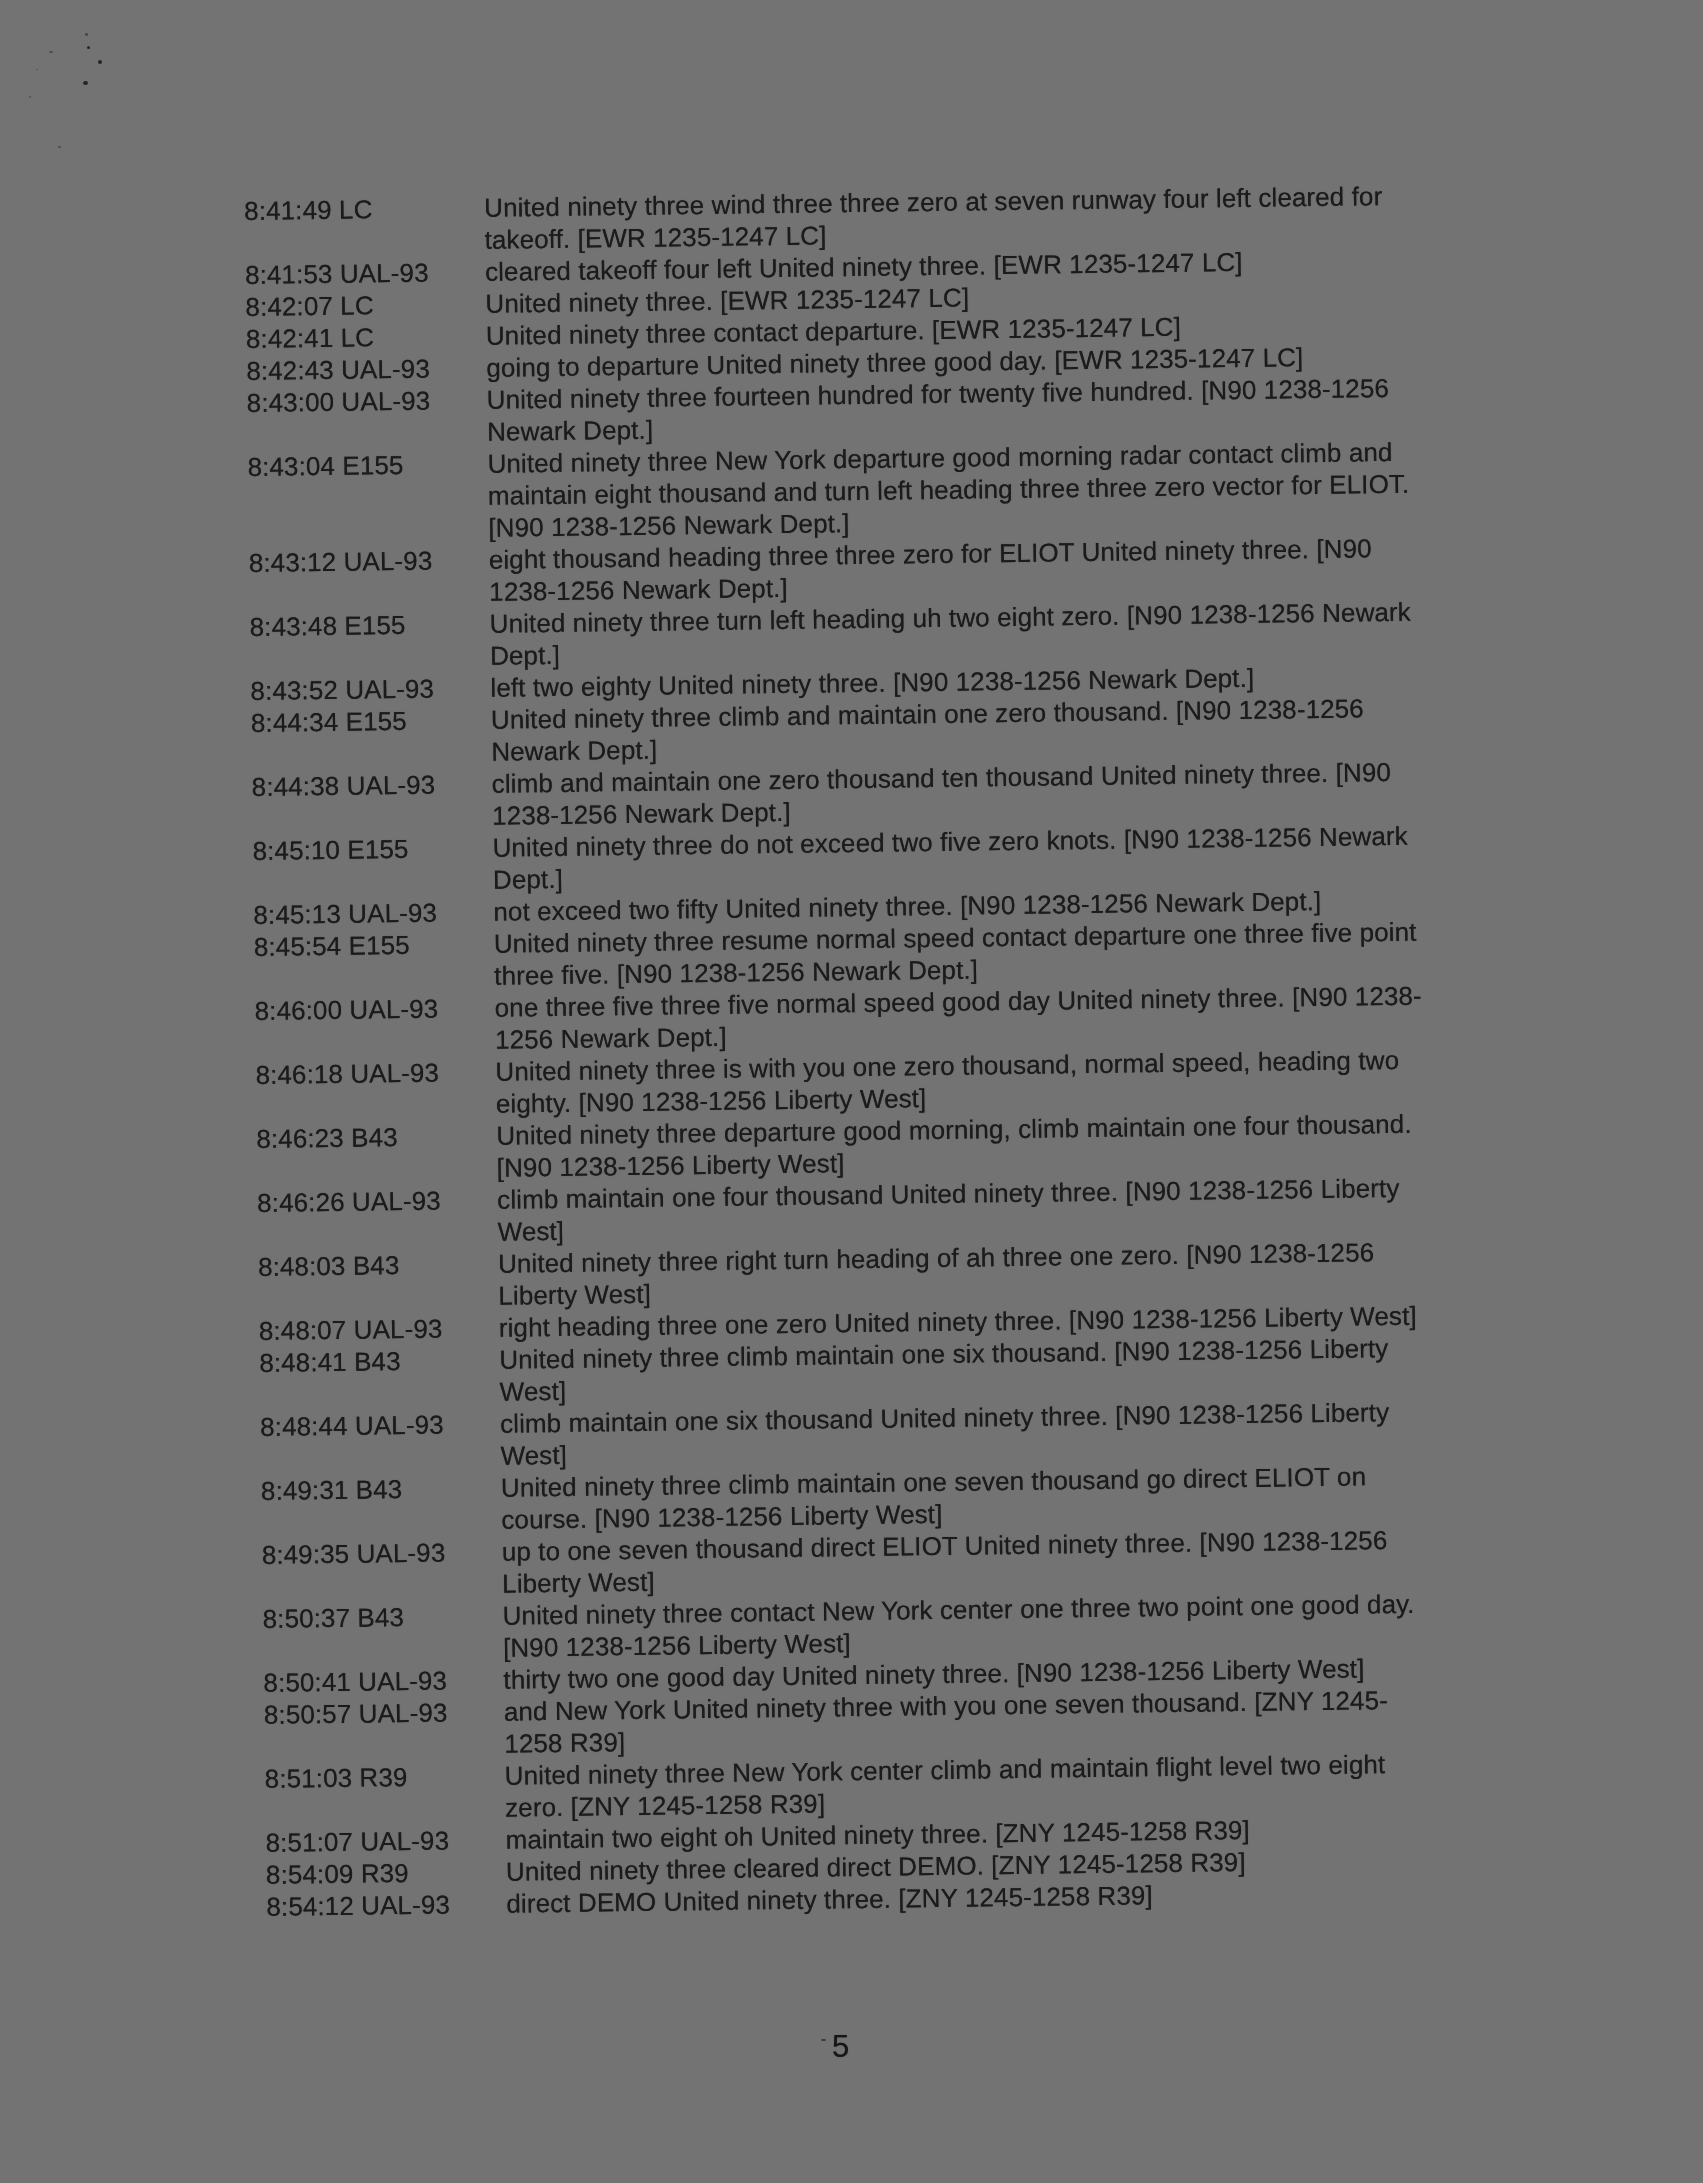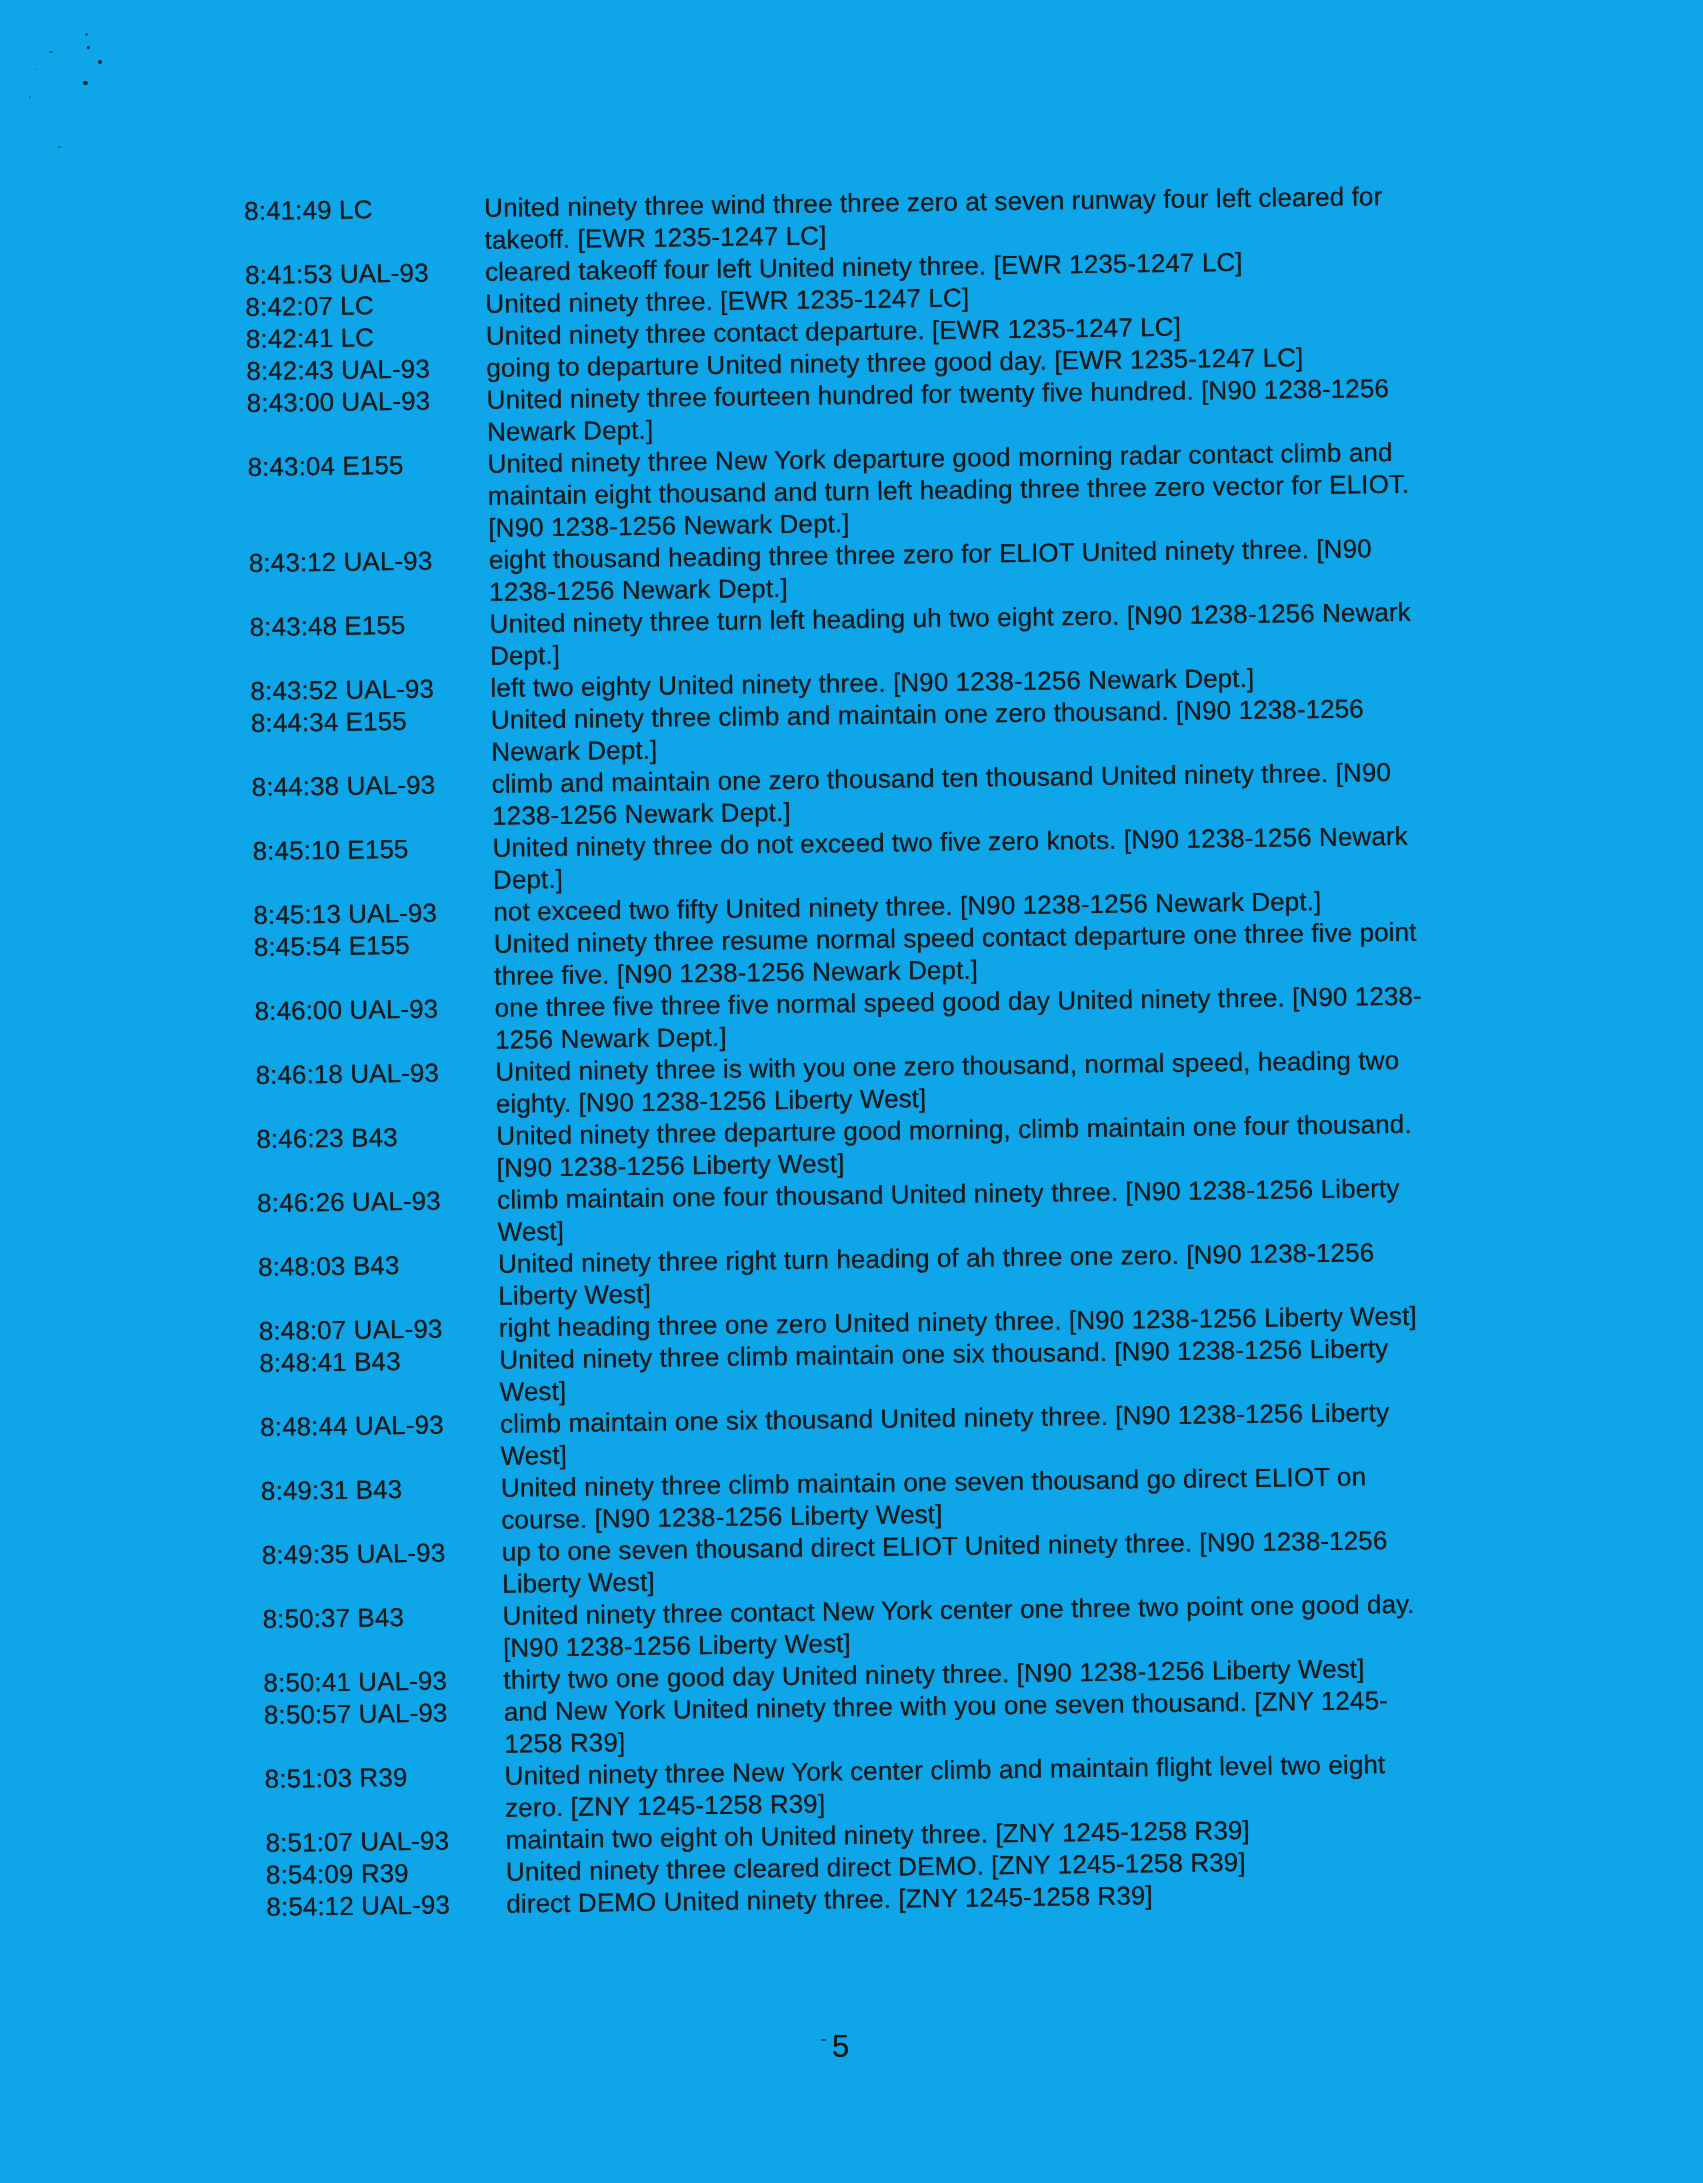--- a/index.html
+++ b/index.html
@@ -10,21 +10,21 @@
     width: 1703px;
     height: 2183px;
     position: relative;
     background: #ffffff;
     overflow: hidden;
     font-family: "Liberation Sans", "DejaVu Sans", sans-serif;
   }
   .sheet {
     position: absolute;
     inset: 0;
-    background: #0ea5e9;
+    background: #737373;
   }
   .transcript {
     position: absolute;
     left: 244px;
     top: 195px;
     width: 1195px;
     transform: rotate(-0.75deg);
     transform-origin: 0 0;
     color: #1b1b1b;
     font-size: 26px;

